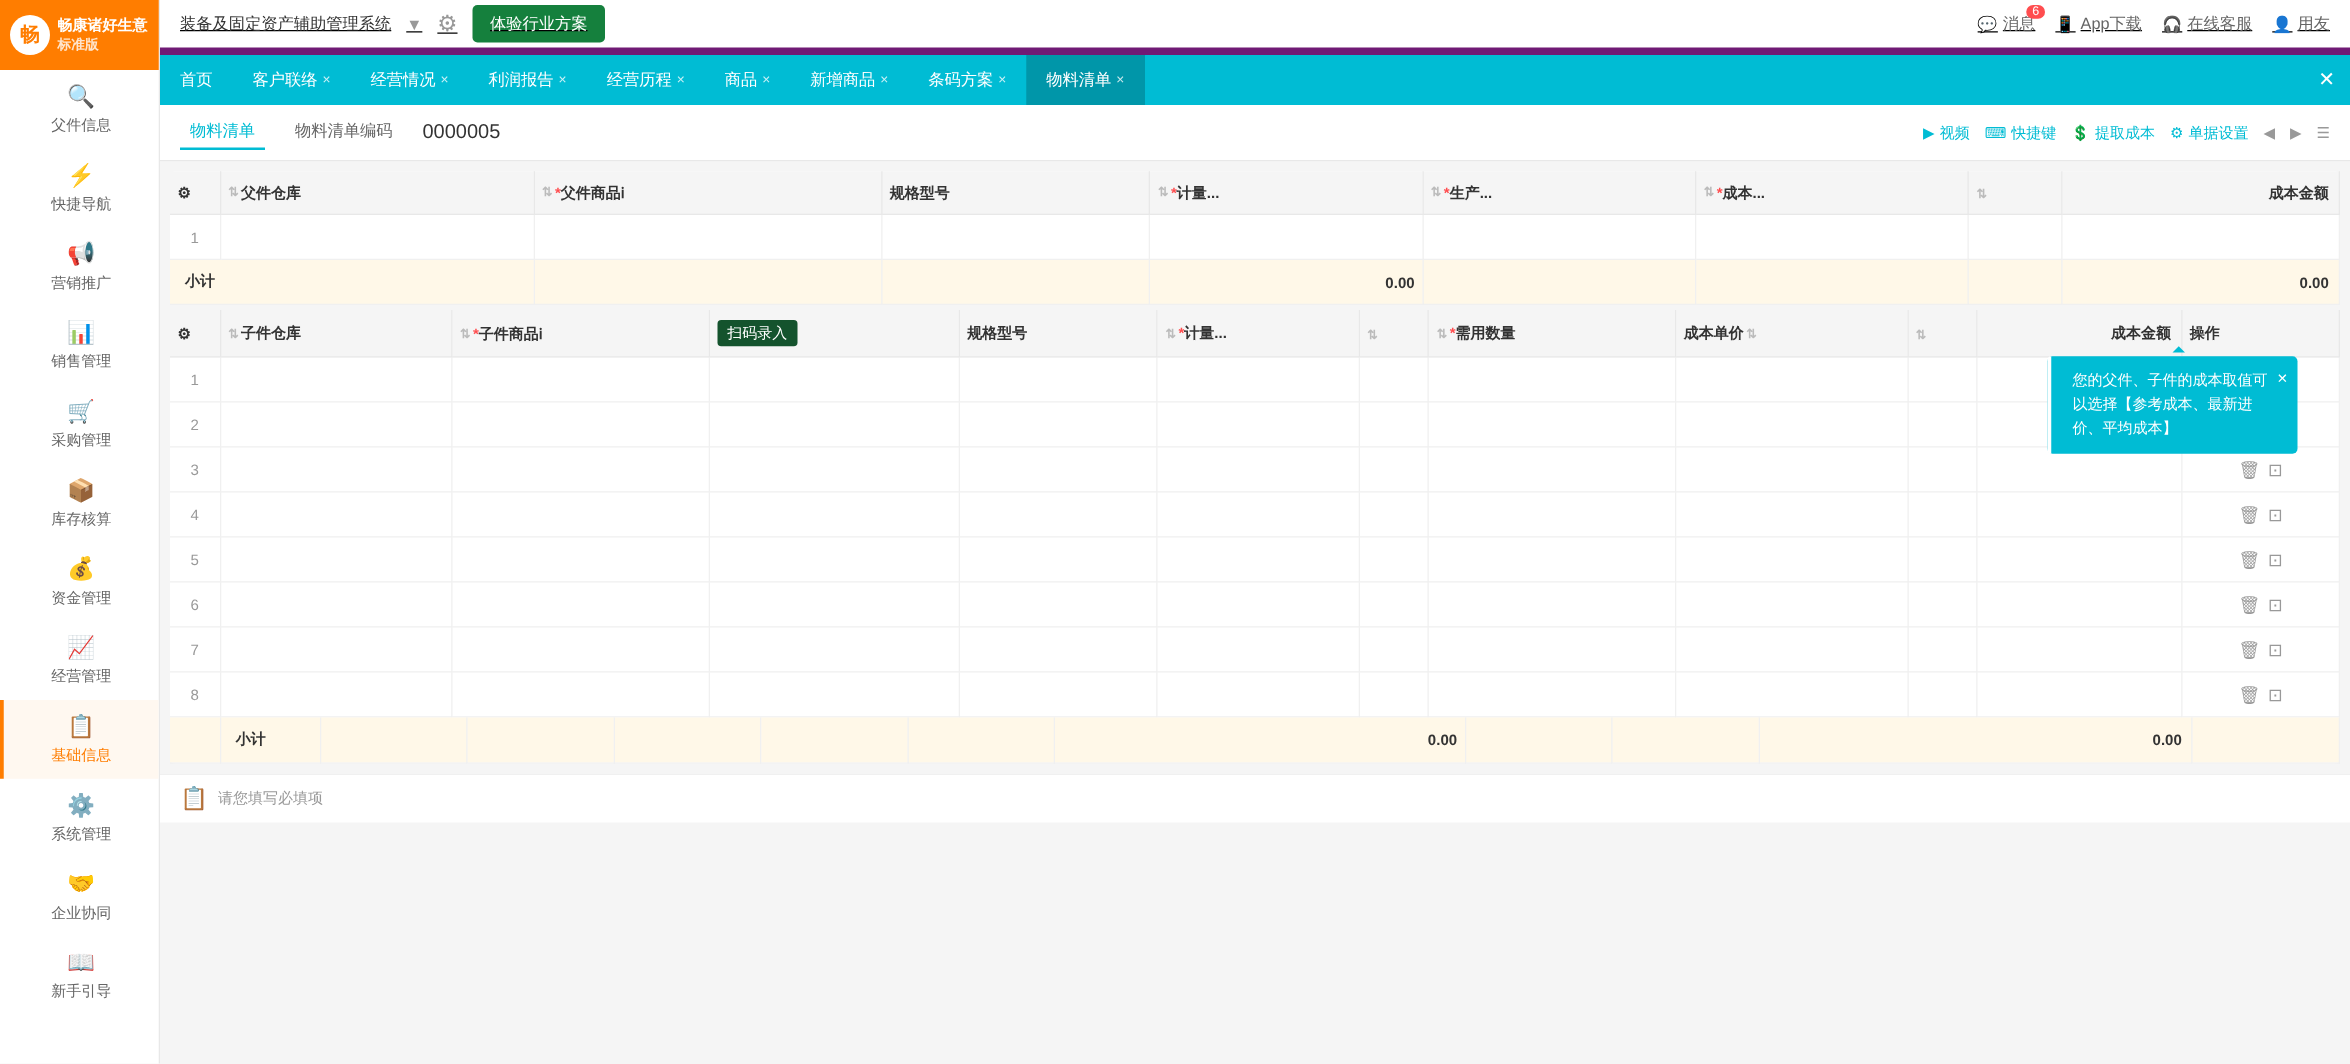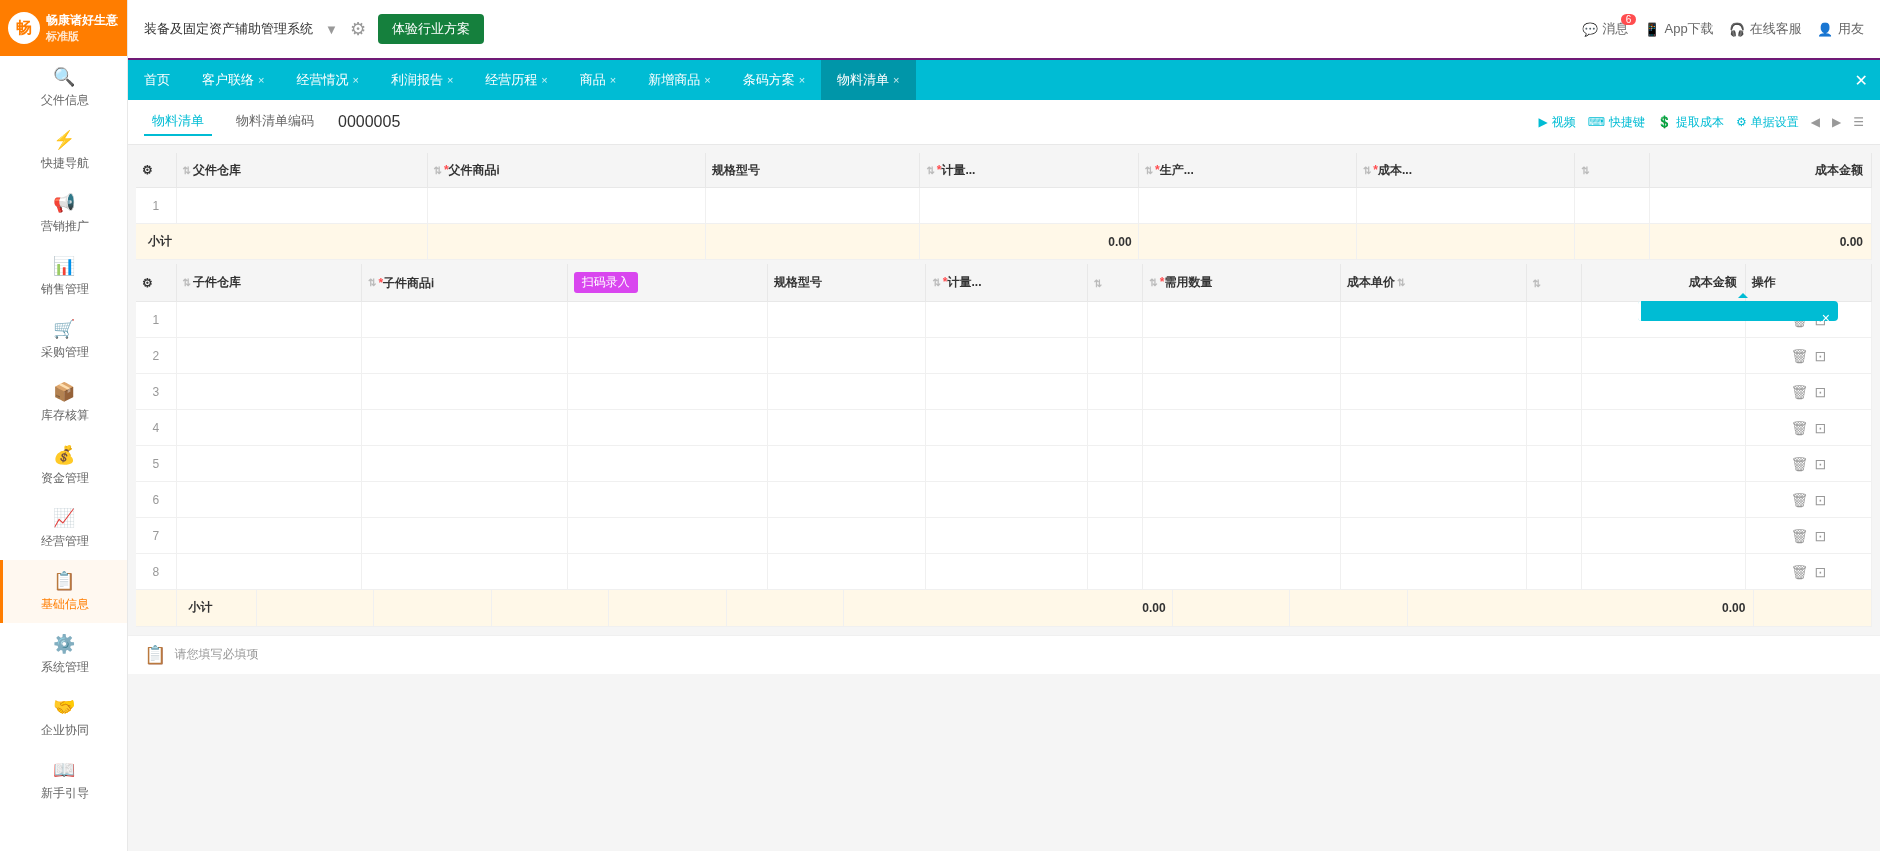--- a/index.html
+++ b/index.html
@@ -57,26 +57,27 @@
     .main-area {
       flex: 1;
       display: flex;
       flex-direction: column;
       overflow: hidden;
     }
 
     
     .topbar {
       background: #fff;
-      height: 60px;
+      height: 44px;
       display: flex;
       align-items: center;
       padding: 0 16px;
-      border-bottom: 2px solid #701a75;
+      border-bottom: 6px solid #701a75;
       gap: 12px;
+      text-decoration: underline;
     }
     .topbar-badge-btn {
       background: #15803d;
       color: #fff;
       border: none;
       padding: 6px 14px;
       border-radius: 4px;
       cursor: pointer;
       font-size: 13px;
     }
@@ -157,21 +158,21 @@
       color: #333;
       height: 36px;
     }
     .data-table .row-num { width: 40px; color: #999; text-align: center; }
     .data-table .subtotal-row td { background: #fff8e8; font-weight: bold; }
     .data-table .subtotal-row td.val { text-align: right; }
     .required-mark { color: #ff4d4f; }
     .col-header { display: flex; align-items: center; gap: 2px; }
     .sort-icon { color: #bbb; font-size: 10px; }
     .scan-btn {
-      background: #d946ef;
+      background: #14532d;
       color: #fff;
       border: none;
       padding: 2px 8px;
       border-radius: 3px;
       font-size: 12px;
       cursor: pointer;
       text-align: right;
     }
     .action-icons { display: flex; gap: 6px; justify-content: center; }
     .action-icon { color: #999; cursor: pointer; font-size: 14px; }
@@ -654,16 +655,17 @@
       </div>
 
       <div class="bottom-note">
         <span class="note-icon">📋</span>
         <span>请您填写必填项</span>
       </div>
 
       <div class="tooltip-box" style="top:148px;right:42px;">
         <div class="tooltip-bar"></div>
         <span class="tooltip-close">×</span>
+        <div style="padding-left:6px;">您的父件、子件的成本取值可以选择【参考成本、最新进价、平均成本】</div>
       </div>
     </div>
   </div>
 </div>
 
 </body></html>

